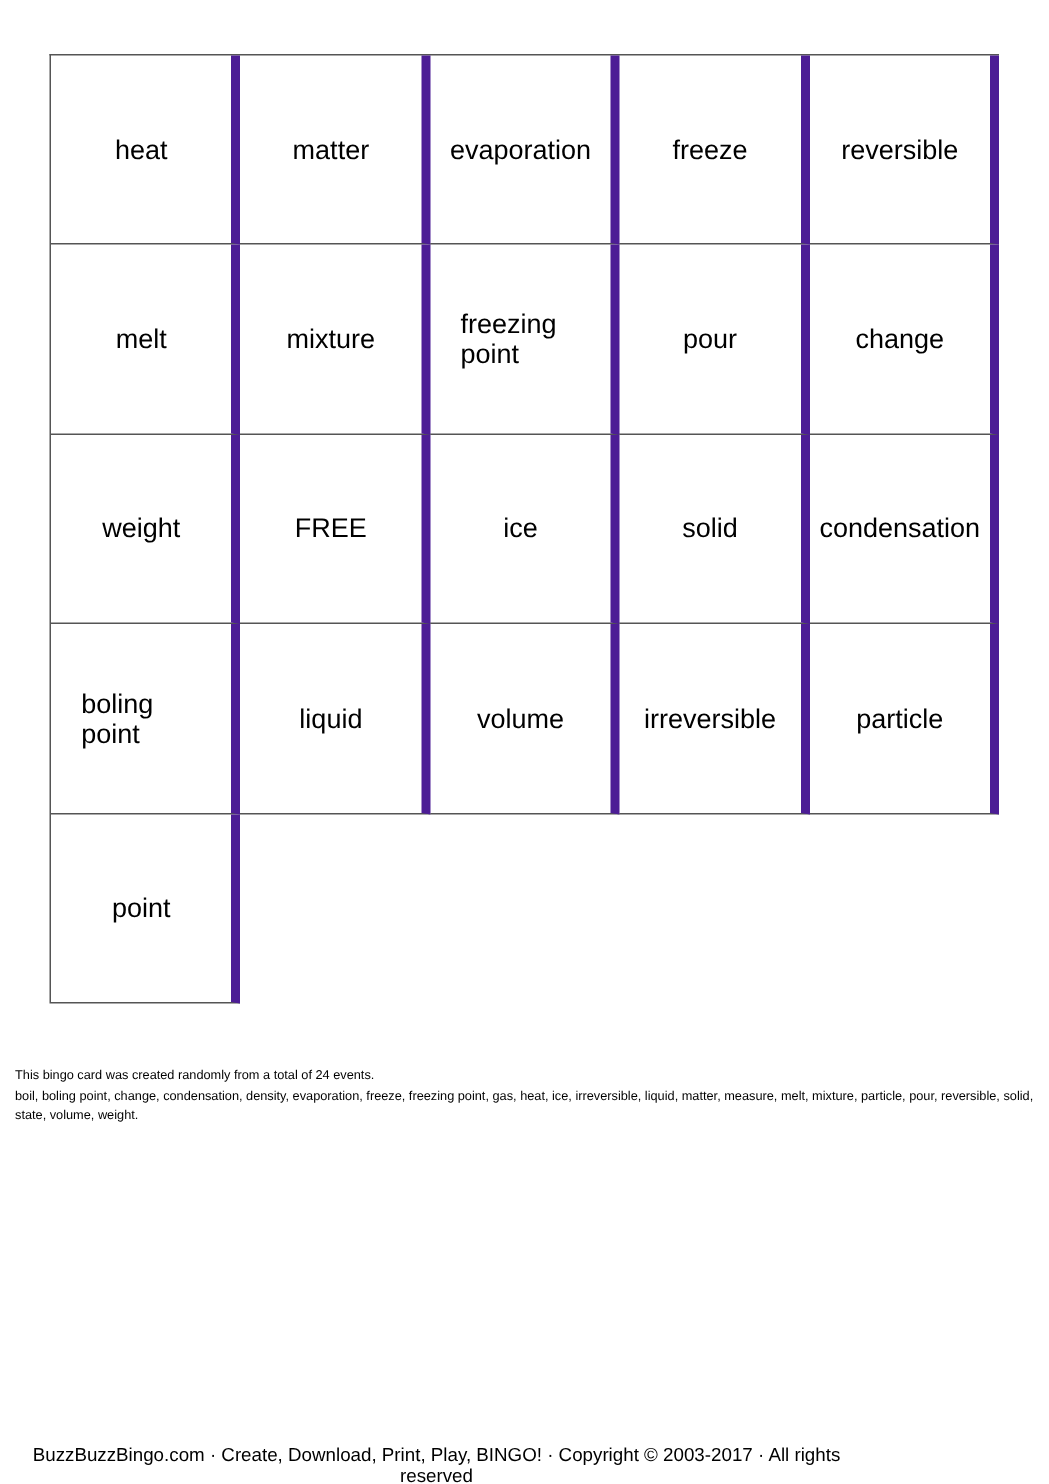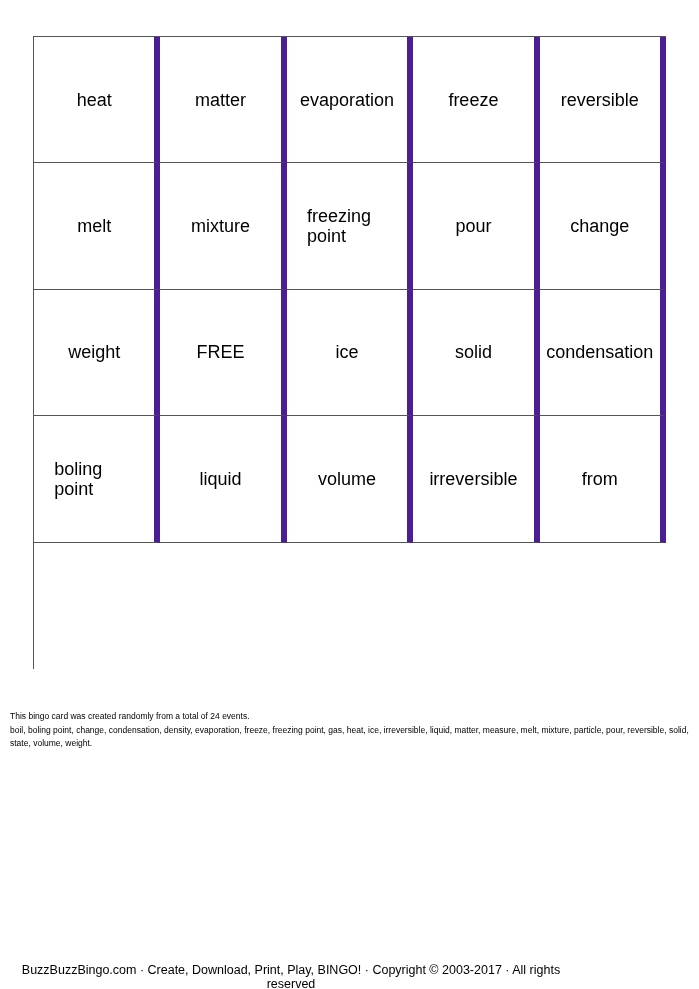--- a/index.html
+++ b/index.html
@@ -120,21 +120,24 @@
       <span class="wide">liquid</span>
     </div>
 
   <div class="cell">
       <span class="wide">volume</span>
     </div>
   <div class="cell">
       <span class="wide">irreversible</span>
     </div>
   <div class="cell">
-      <span class="wide">from</span>
+      <span class="wide">particle</span>
+    </div>
+  <div class="cell">
+      <span class="wide">point</span>
     </div>
 </div>
 
 <div class="info">
   <div>This bingo card was created randomly from a total of 24 events.</div>
   <div>boil, boling point, change, condensation, density, evaporation, freeze, freezing point, gas, heat, ice, irreversible, liquid, matter, measure, melt, mixture, particle, pour, reversible, solid, state, volume, weight.</div>
 </div>
 
 <div class="footer">BuzzBuzzBingo.com · Create, Download, Print, Play, BINGO! · Copyright © 2003-2017 · All rights reserved</div>
 

